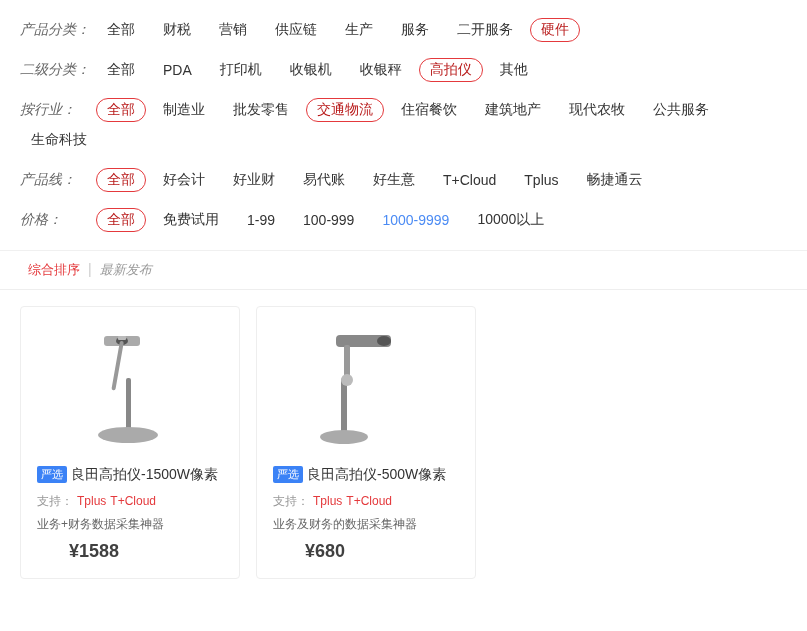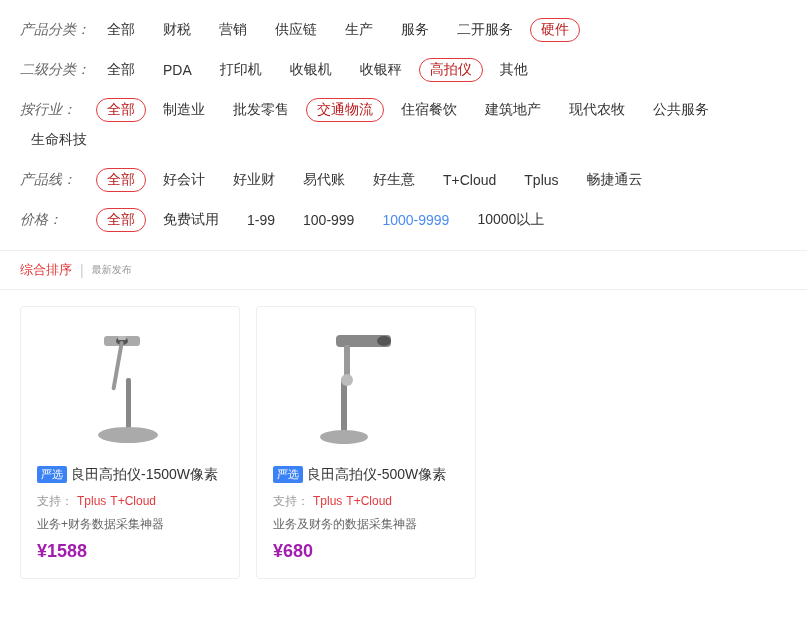--- a/index.html
+++ b/index.html
@@ -43,42 +43,42 @@
       border: 1px solid #e4393c;
       color: #b91c1c;
       border-radius: 12px;
     }
 
     .filter-item.blue-text {
       color: #4b8bf4;
     }
 
     .sort-bar {
-      padding: 10px 20px;
-      display: flex;
-      align-items: center;
+      padding: 10px 28px;
+      display: flex;
       gap: 0;
       border-bottom: 1px solid #eee;
     }
 
     .sort-item {
       color: #e4393c;
       cursor: pointer;
       font-size: 13px;
     }
 
     .sort-divider {
       color: #ccc;
       margin: 0 8px;
     }
 
     .sort-item-inactive {
       color: #999;
       cursor: pointer;
-      font-size: 10px;
+      font-size: 13px;
+      font-style: italic;
     }
 
     .product-grid {
       display: flex;
       flex-wrap: wrap;
       gap: 16px;
       padding: 16px 20px;
     }
 
     .product-card {
@@ -136,23 +136,24 @@
       font-size: 12px;
     }
 
     .product-desc {
       font-size: 12px;
       color: #666;
       margin-bottom: 8px;
     }
 
     .product-price {
-      color: #a21caf;
+      color: #404040;
       font-size: 18px;
       font-weight: bold;
+      margin-left: 32px;
     }
   </style>
 </head>
 <body>
 
 <div class="filter-section">
 
   <div class="filter-row">
     <span class="filter-label">产品分类：</span>
     <span class="filter-item">全部</span>

